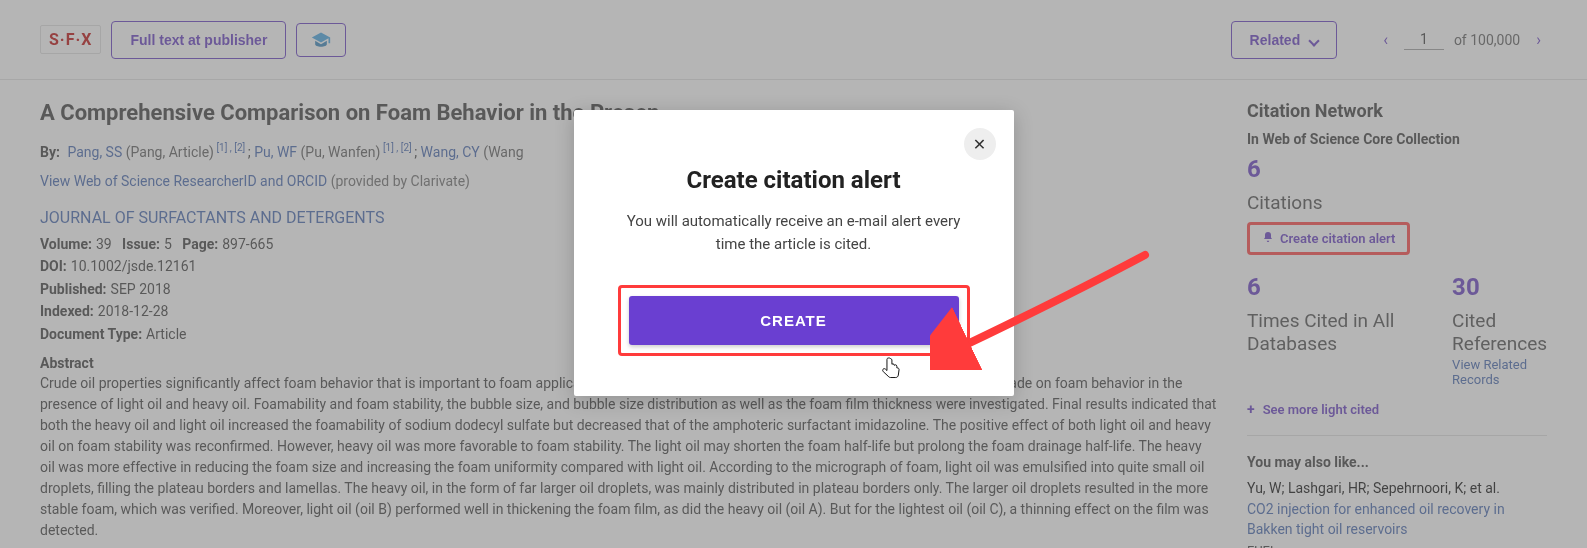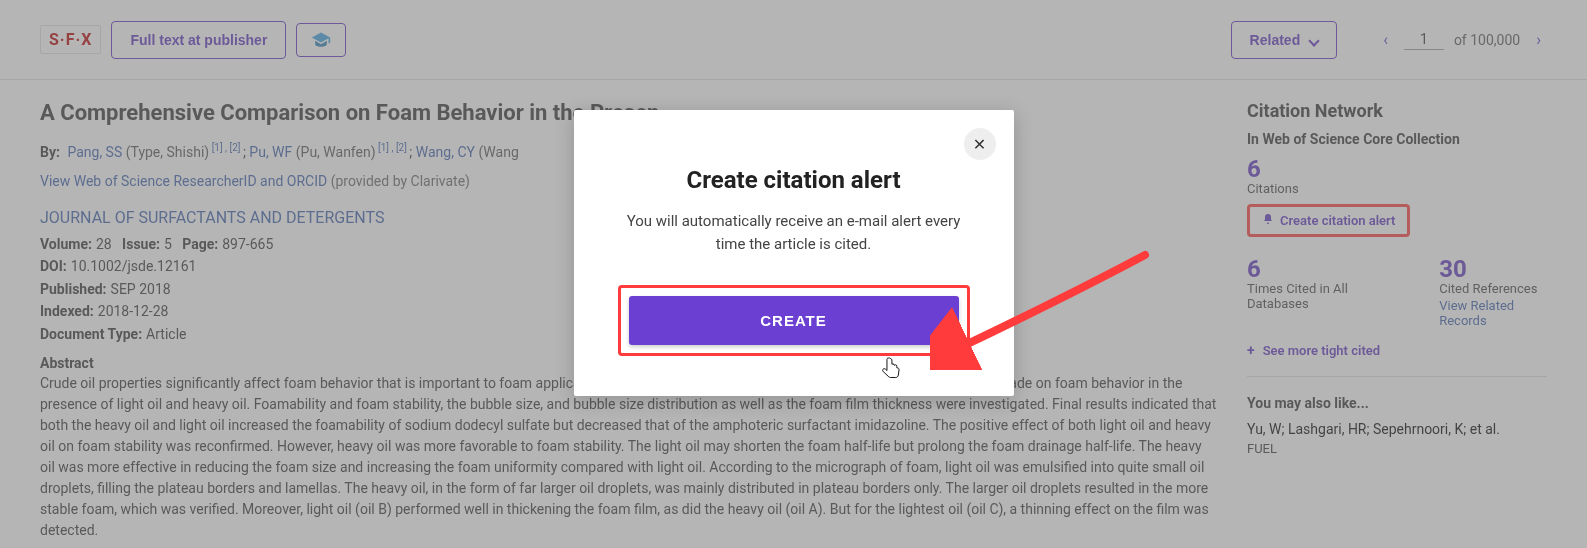--- a/index.html
+++ b/index.html
@@ -138,21 +138,21 @@
     font-weight: 700;
     font-size: 14px;
     margin-bottom: 10px;
   }
   .big-num {
     color: var(--purple);
     font-size: 24px;
     font-weight: 700;
     line-height: 1;
   }
-  .stat-label { font-size: 13px; color: #444; margin-top: 0; }
+  .stat-label { font-size: 19px; color: #444; margin-top: 10px; }
   .cite-alert {
     display: inline-flex;
     align-items: center;
     gap: 6px;
     color: var(--purple);
     font-weight: 600;
     font-size: 13px;
     margin-top: 10px;
     padding: 4px 8px;
     cursor: pointer;
@@ -304,33 +304,33 @@
     <span class="arrow">›</span>
   </div>
 </div>
 
 <div class="main">
   <div class="content">
     <h1 class="title">A Comprehensive Comparison on Foam Behavior in the Presen</h1>
 
     <div class="authors-line">
       <span class="by-label">By:</span>
-      <span class="author-link">Pang, SS</span><span class="paren"> (Type, Shishi)</span><span class="sup-link"> [1] , [2] </span>;
+      <span class="author-link">Pang, SS</span><span class="paren"> (Pang, Article)</span><span class="sup-link"> [1] , [2] </span>;
       <span class="author-link">Pu, WF</span><span class="paren"> (Pu, Wanfen)</span><span class="sup-link"> [1] , [2] </span>;
       <span class="author-link">Wang, CY</span><span class="paren"> (Wang</span>
     </div>
     <div class="authors-line">
       <span class="orcid-link">View Web of Science ResearcherID and ORCID</span>
       <span class="provided">(provided by Clarivate)</span>
     </div>
 
     <div class="journal">JOURNAL OF SURFACTANTS AND DETERGENTS</div>
 
     <div class="meta-row">
-      <span class="label">Volume:</span><span>28</span>&nbsp;&nbsp;
+      <span class="label">Volume:</span><span>39</span>&nbsp;&nbsp;
       <span class="label">Issue:</span><span>5</span>&nbsp;&nbsp;
       <span class="label">Page:</span><span>897-665</span>
     </div>
     <div class="meta-row"><span class="label">DOI:</span><span>10.1002/jsde.12161</span></div>
     <div class="meta-row"><span class="label">Published:</span><span>SEP 2018</span></div>
     <div class="meta-row"><span class="label">Indexed:</span><span>2018-12-28</span></div>
     <div class="meta-row"><span class="label">Document Type:</span><span>Article</span></div>
 
     <div class="abstract-heading">Abstract</div>
     <div class="abstract-text">Crude oil properties significantly affect foam behavior that is important to foam application in oil recovery. In this study, a comprehensive comparison was made on foam behavior in the presence of light oil and heavy oil. Foamability and foam stability, the bubble size, and bubble size distribution as well as the foam film thickness were investigated. Final results indicated that both the heavy oil and light oil increased the foamability of sodium dodecyl sulfate but decreased that of the amphoteric surfactant imidazoline. The positive effect of both light oil and heavy oil on foam stability was reconfirmed. However, heavy oil was more favorable to foam stability. The light oil may shorten the foam half-life but prolong the foam drainage half-life. The heavy oil was more effective in reducing the foam size and increasing the foam uniformity compared with light oil. According to the micrograph of foam, light oil was emulsified into quite small oil droplets, filling the plateau borders and lamellas. The heavy oil, in the form of far larger oil droplets, was mainly distributed in plateau borders only. The larger oil droplets resulted in the more stable foam, which was verified. Moreover, light oil (oil B) performed well in thickening the foam film, as did the heavy oil (oil A). But for the lightest oil (oil C), a thinning effect on the film was detected.</div>
@@ -361,27 +361,28 @@
       </div>
       <div>
         <div class="big-num">30</div>
         <div class="stat-label">Cited References</div>
         <div class="related-link">View Related Records</div>
       </div>
     </div>
 
     <div class="see-more">
       <span class="plus-box">+</span>
-      <span>See more tight cited</span>
+      <span>See more light cited</span>
     </div>
 
     <div class="divider"></div>
 
     <div class="like-heading">You may also like...</div>
     <div class="rec-auth">Yu, W; Lashgari, HR; Sepehrnoori, K; et al.</div>
+    <div class="rec-title">CO2 injection for enhanced oil recovery in Bakken tight oil reservoirs</div>
     <div class="rec-src">FUEL</div>
   </div>
 </div>
 
 <div class="overlay">
   <div class="modal">
     <div class="close">✕</div>
     <h2>Create citation alert</h2>
     <p>You will automatically receive an e-mail alert every time the article is cited.</p>
     <div class="create-highlight" style="position:relative;">

